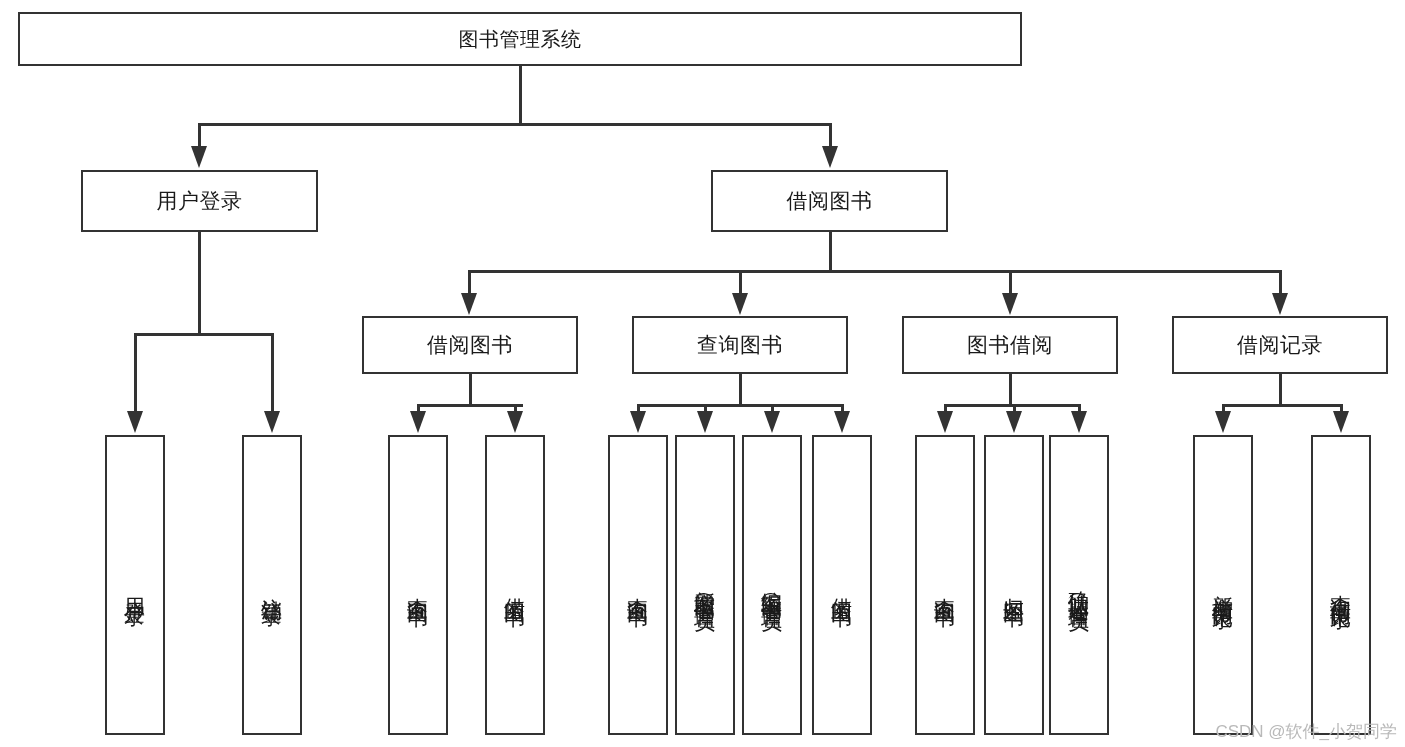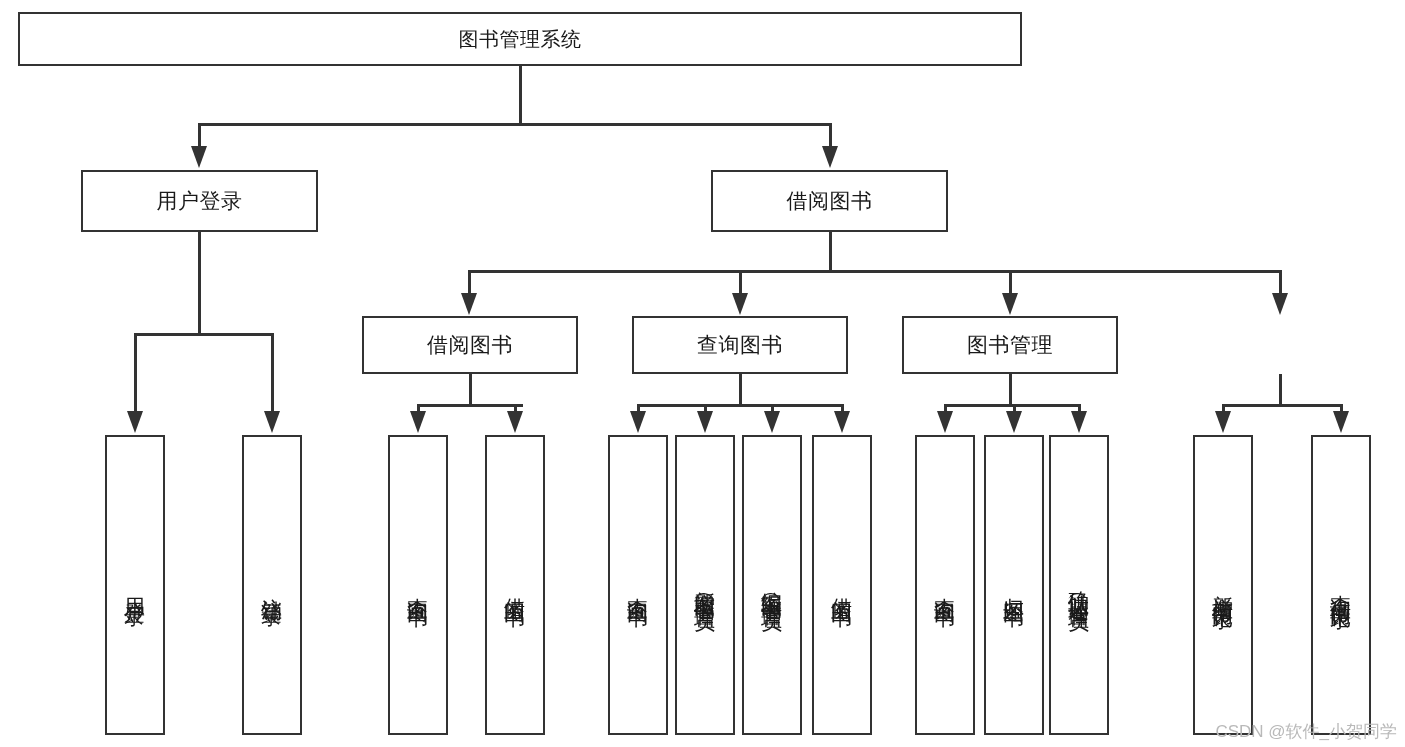--- a/index.html
+++ b/index.html
@@ -113,21 +113,24 @@
   <div class="edge-v" style="left:1279px; top:270px; height:25px;"></div>
   <div class="arrow" style="left:1272px; top:293px;"></div>
 
   <div class="node horiz" style="left:362px; top:316px; width:216px; height:58px;">
     <span>借阅图书</span>
   </div>
   <div class="node horiz" style="left:632px; top:316px; width:216px; height:58px;">
     <span>查询图书</span>
   </div>
   <div class="node horiz" style="left:902px; top:316px; width:216px; height:58px;">
-    <span>图书管理</span>
+    <span>图书借阅</span>
+  </div>
+  <div class="node horiz" style="left:1172px; top:316px; width:216px; height:58px;">
+    <span>借阅记录</span>
   </div>
 
   <div class="edge-v" style="left:469px; top:374px; height:32px;"></div>
   <div class="edge-h" style="left:417px; top:404px; width:106px;"></div>
   <div class="edge-v" style="left:417px; top:404px; height:10px;"></div>
   <div class="arrow" style="left:410px; top:411px;"></div>
   <div class="edge-v" style="left:514px; top:404px; height:10px;"></div>
   <div class="arrow" style="left:507px; top:411px;"></div>
 
   <div class="edge-v" style="left:739px; top:374px; height:32px;"></div>

